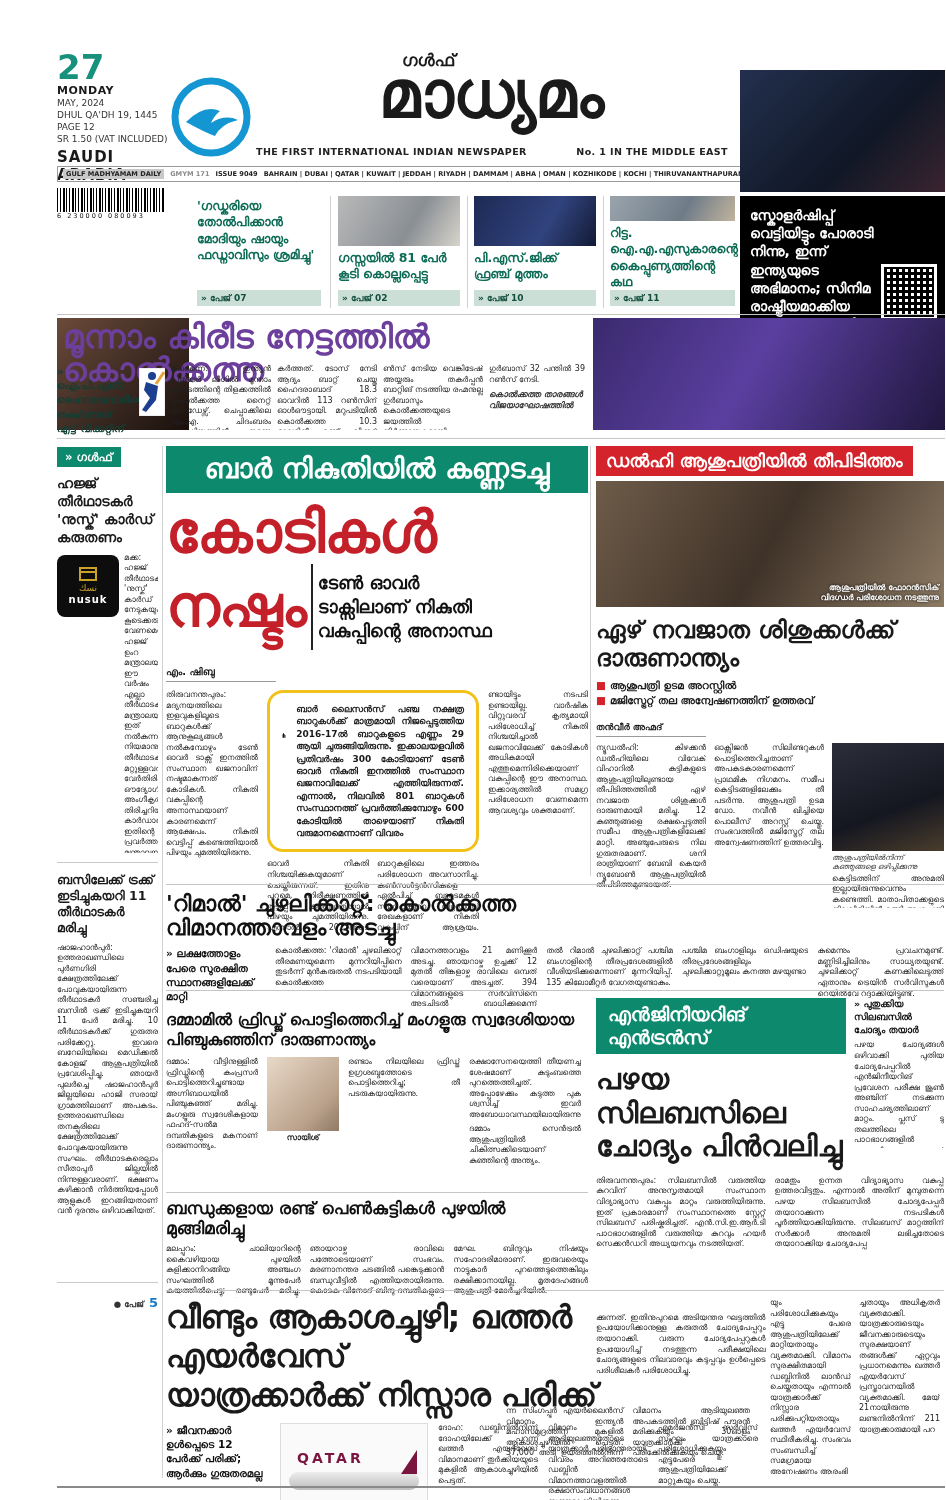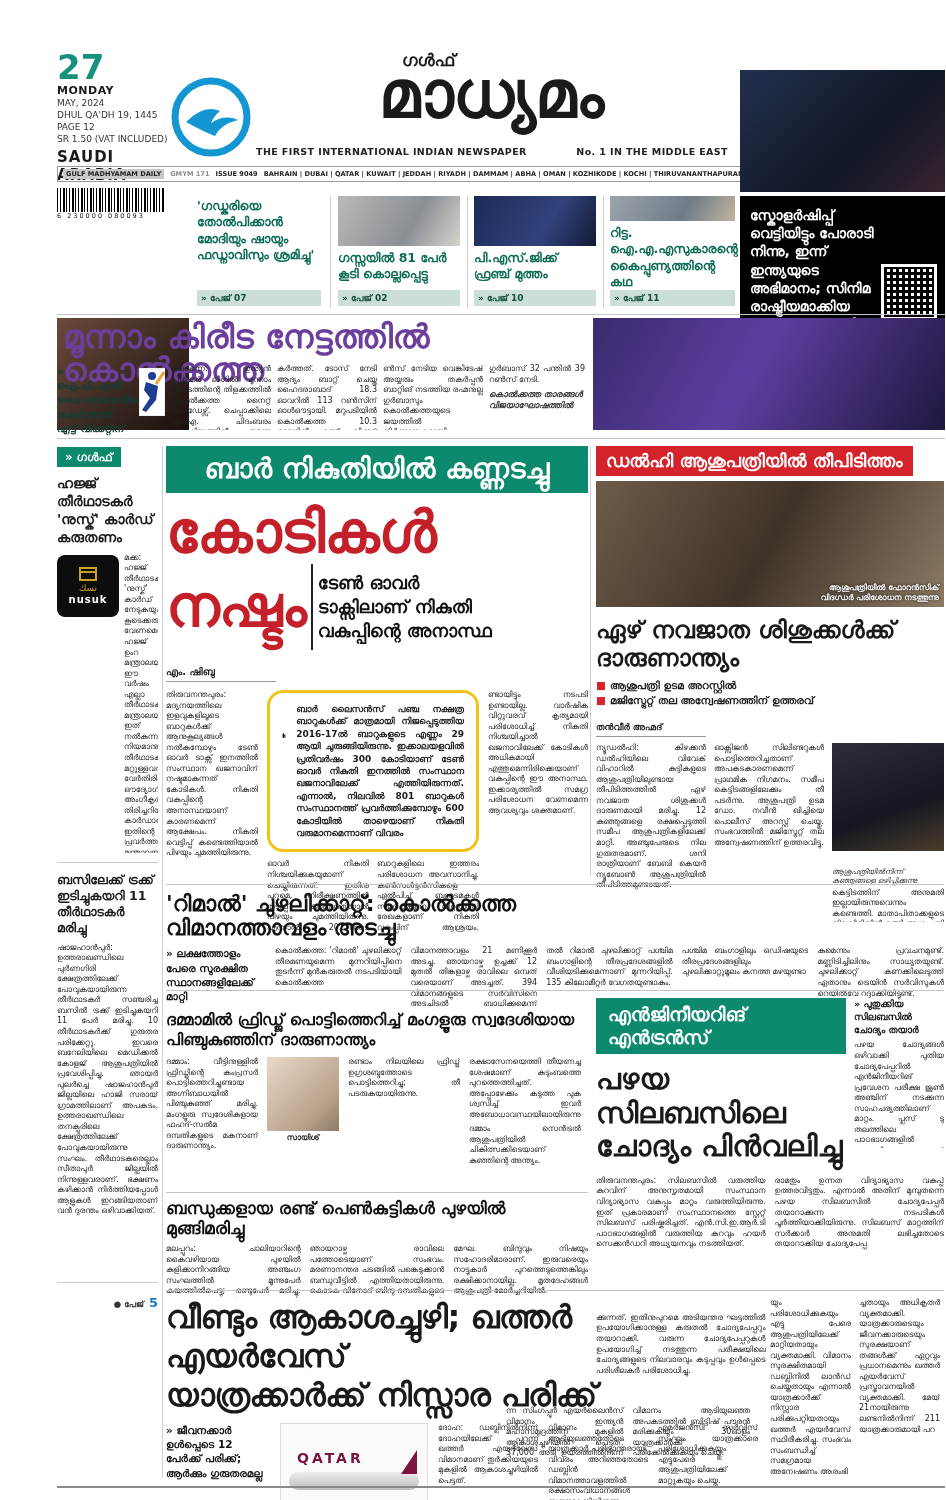--- a/index.html
+++ b/index.html
@@ -73,21 +73,21 @@
   .byline{font-size:10px;font-weight:bold;border-bottom:1px solid #999;
           display:inline-block;padding-bottom:3px;min-width:110px;}
   .ybox{border:3px solid #f2c21b;border-radius:16px;padding:10px 12px;display:flex;gap:10px;}
   .ybox-text{font-size:9px;font-weight:600;text-align:justify;line-height:1.38;}
   
   .redbox{display:inline-block;background:#d4232a;color:#fff;font-size:18px;
           font-weight:bold;padding:4px 10px;}
   .delhi-h{font-size:24px;font-weight:bold;line-height:1.18;margin:9px 0 5px;}
   .bullet-line{font-size:10.5px;font-weight:bold;line-height:1.45;}
   .bullet-line .sq{color:#d4232a;margin-right:4px;}
-  .minicap{font-size:7.5px;font-style:italic;color:#333;line-height:1.25;margin-top:16px;}
+  .minicap{font-size:7.5px;font-style:italic;color:#333;line-height:1.25;margin-top:2px;}
   
   .sec-h{font-weight:bold;color:#111;}
   .greenbox{display:inline-block;background:#0d8a6e;color:#fff;font-size:19px;
             font-weight:bold;padding:5px 12px;}
   .ent-h{font-size:29px;font-weight:bold;line-height:1.16;margin-top:9px;}
   
   .qa-h{font-size:32px;font-weight:bold;line-height:1.22;letter-spacing:-.5px;}
   .plane{background:#fafafa;border:1px solid #ddd;position:relative;}
   .plane .qlabel{position:absolute;top:26px;left:16px;color:#7a1540;font-weight:bold;
                  font-size:14px;letter-spacing:3px;}

